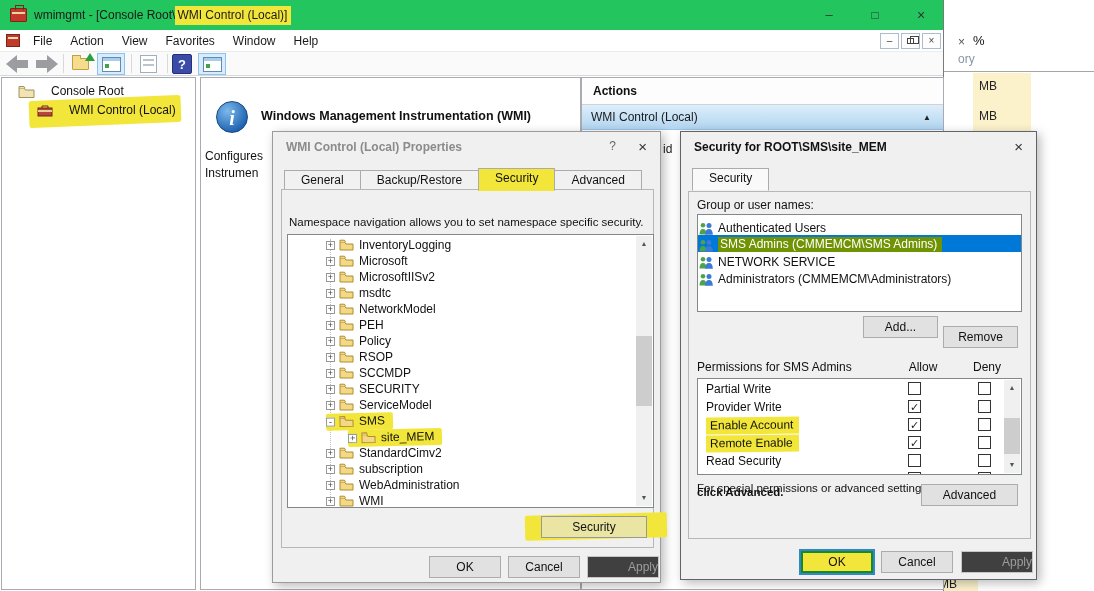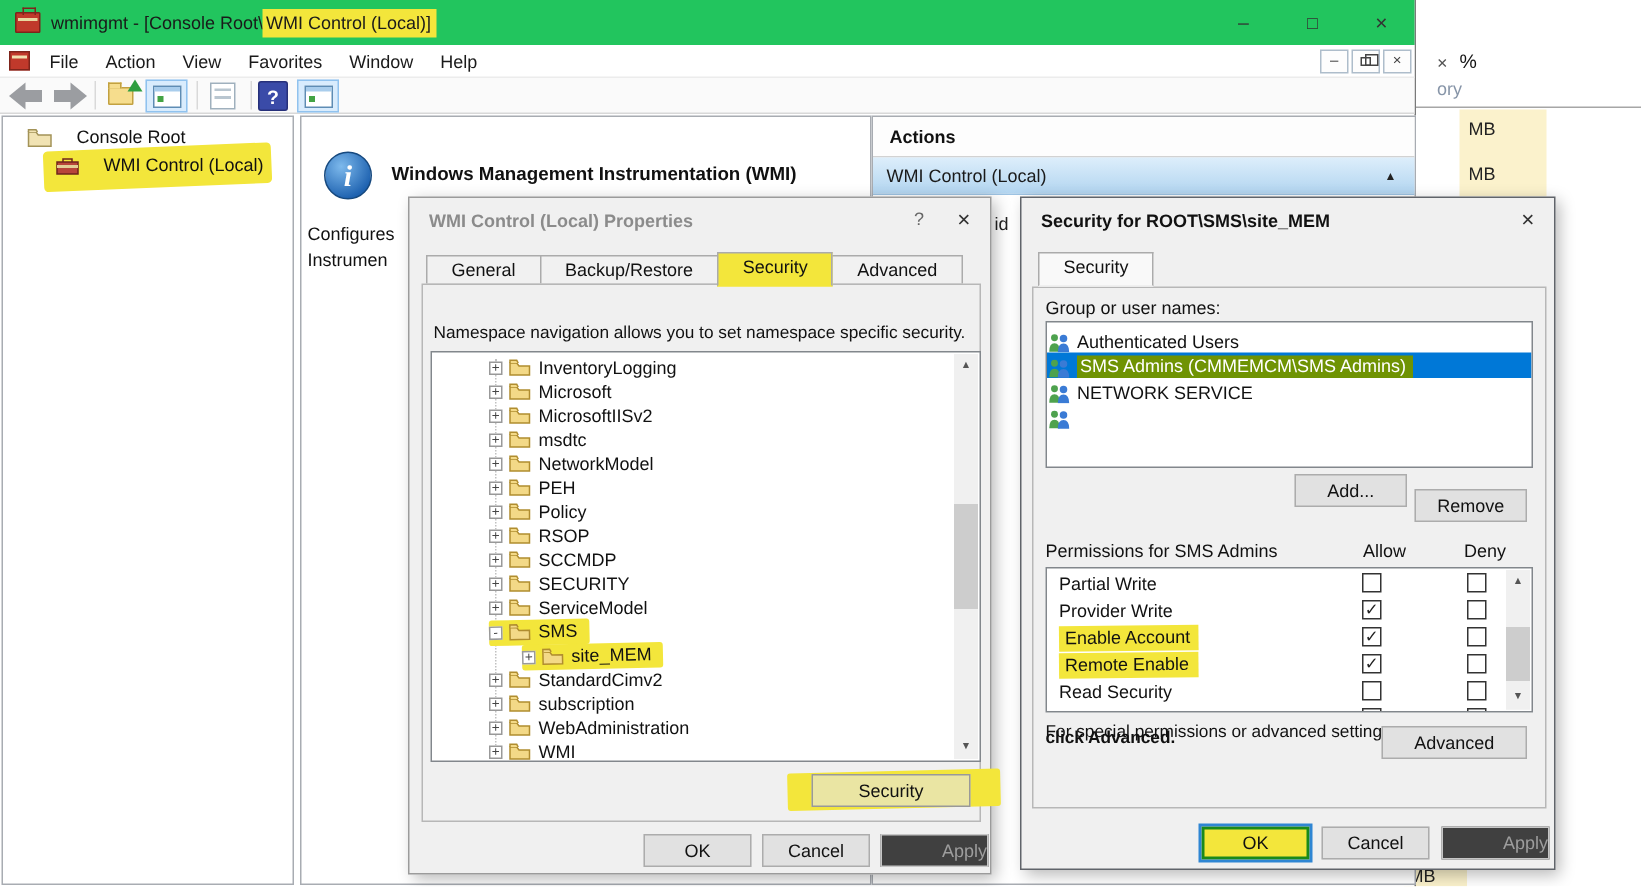--- a/index.html
+++ b/index.html
@@ -127,21 +127,21 @@
   .grp-label { position:absolute; left:16px; top:66px; }
   .ubox { left:16px; top:82px; width:325px; height:98px; padding-top:3px; }
   .urow { position:relative; height:17px; display:flex; align-items:flex-end; padding-left:0; }
   .urow.selected { background:var(--selection,#0078d7); }
   .uicon { flex:none; margin-right:4px; display:flex; }
   .uname { white-space:nowrap; }
   .urow.selected .uname { background:var(--selection_text_hl,#6f9303); color:#fff; padding:0 5px 1px 2px; }
 
   .perm-label { position:absolute; left:16px; top:228px; }
   .col-allow { position:absolute; left:220px; top:228px; width:44px; text-align:center; }
-  .col-deny { position:absolute; left:295px; top:228px; width:44px; text-align:left; }
+  .col-deny { position:absolute; left:276px; top:228px; width:44px; text-align:right; }
   .pbox { left:16px; top:246px; width:325px; height:97px; padding-top:1px; }
   .prow { position:relative; height:18px; display:flex; align-items:center; }
   .pname { margin-left:8px; white-space:nowrap; }
   .prow.hl .pname { background:var(--highlight,#f3e63b); padding:1px 6px 2px 4px; transform:rotate(-0.6deg); }
   .pchk { position:absolute; top:2px; width:13px; height:13px; border:1px solid #333; background:#fff; font-size:11px; line-height:12px; text-align:center; color:#222; }
   .pchk.allow { left:210px; } .pchk.deny { left:280px; }
 
   .sb { position:absolute; top:1px; bottom:1px; right:1px; width:16px; background:#f0f0f0; }
   .sb-up, .sb-down { position:absolute; left:0; width:16px; height:16px; text-align:center; font-size:7px; color:#555; line-height:16px; background:#f0f0f0; }
   .sb-up { top:0; } .sb-down { bottom:0; }
@@ -582,20 +582,21 @@
 
         <div class="urow">
           <span class="uicon">
             <svg width="16" height="13" viewBox="0 0 16 13">
               <circle cx="5" cy="3.2" r="2.3" fill="#4ea24e"></circle>
               <path d="M1.5 12.5 q0-5.6 3.5-5.6 q3.5 0 3.5 5.6 z" fill="#4ea24e"></path>
               <circle cx="11" cy="3.6" r="2.5" fill="#3a7bd5"></circle>
               <path d="M7.2 12.8 q0-5.8 3.8-5.8 q3.8 0 3.8 5.8 z" fill="#3a7bd5"></path>
             </svg>
           </span>
+          <span class="uname">Administrators (CMMEMCM\Administrators)</span>
         </div>
       </div>
 
     <div class="btn" style="left:182px;top:184px;width:75px">Add...</div>
     <div class="btn" style="left:262px;top:194px;width:75px">Remove</div>
 
     <div class="perm-label">Permissions for SMS Admins</div>
     <div class="col-allow">Allow</div>
     <div class="col-deny">Deny</div>
 

